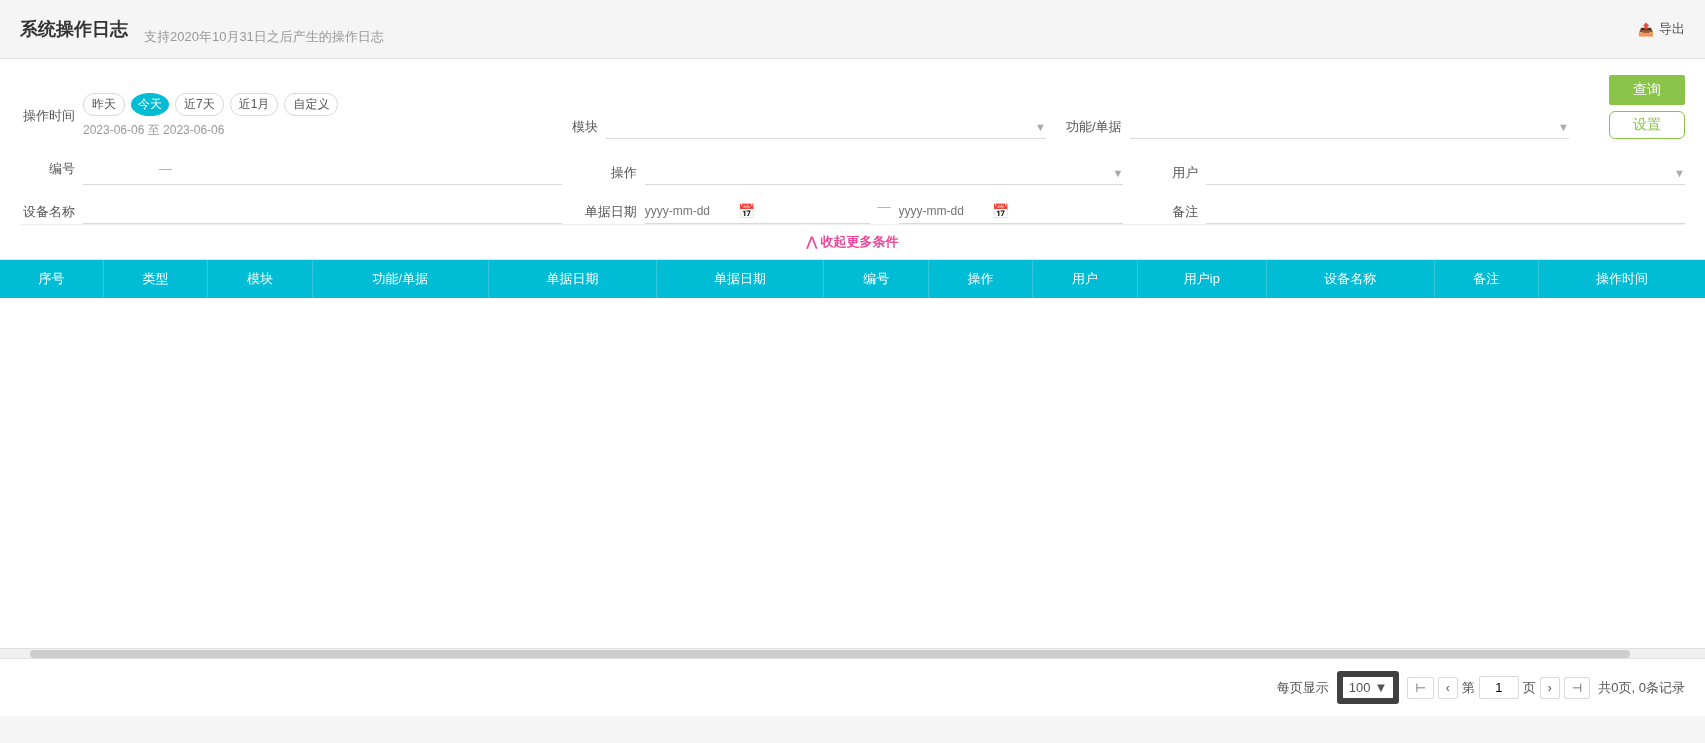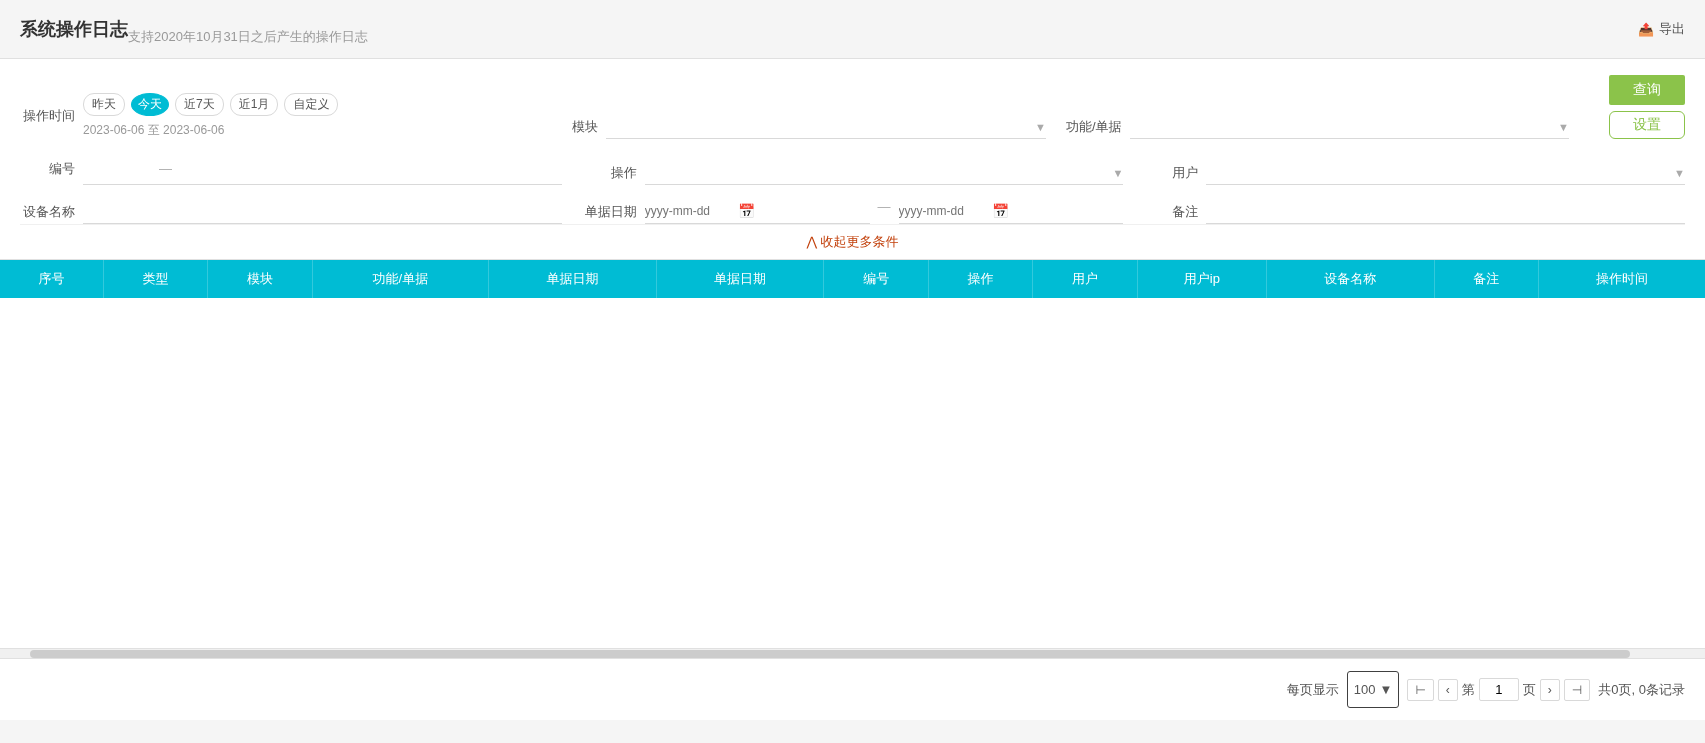--- a/index.html
+++ b/index.html
@@ -9,20 +9,21 @@
       display: flex;
       align-items: center;
       padding: 12px 20px;
       background: #f5f5f5;
       border-bottom: 1px solid #e0e0e0;
     }
     .page-title {
       font-size: 18px;
       font-weight: bold;
       color: #333;
+      margin-right: 16px;
     }
     .page-subtitle {
       font-size: 13px;
       color: #999;
       margin-top: 16px;
     }
     .export-btn {
       margin-left: auto;
       display: flex;
       align-items: center;
@@ -93,25 +94,26 @@
 
     .calendar-icon {
       color: #00bcd4;
       cursor: pointer;
       font-size: 14px;
     }
 
     .collapse-bar {
       text-align: center;
       padding: 8px;
-      color: #c2410c;
+      color: #ec4899;
       cursor: pointer;
       background: #fff;
       border-top: 1px solid #f0f0f0;
       font-size: 12px;
+      font-weight: bold;
     }
 
     
     .table-section {
       background: #bef264;
       margin-top: 0;
     }
 
     .data-table {
       width: 100%;
@@ -151,22 +153,22 @@
       gap: 8px;
       font-size: 13px;
       color: #555;
     }
 
     .pagination-label {
       color: #555;
     }
 
     .page-size-select {
-      border: 1px solid #404040;
-      padding: 10px 6px;
+      border: 6px solid #404040;
+      padding: 3px 6px;
       border-radius: 3px;
       background: #fff;
       cursor: pointer;
       display: flex;
       align-items: flex-start;
       gap: 4px;
     }
 
     .pagination-nav {
       display: flex;

